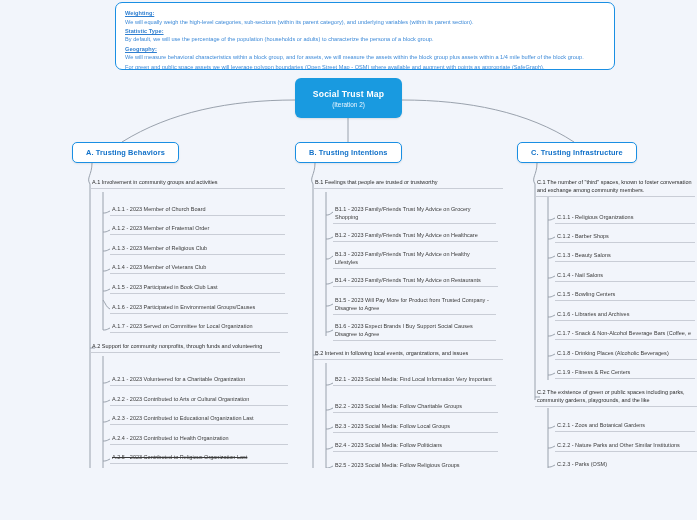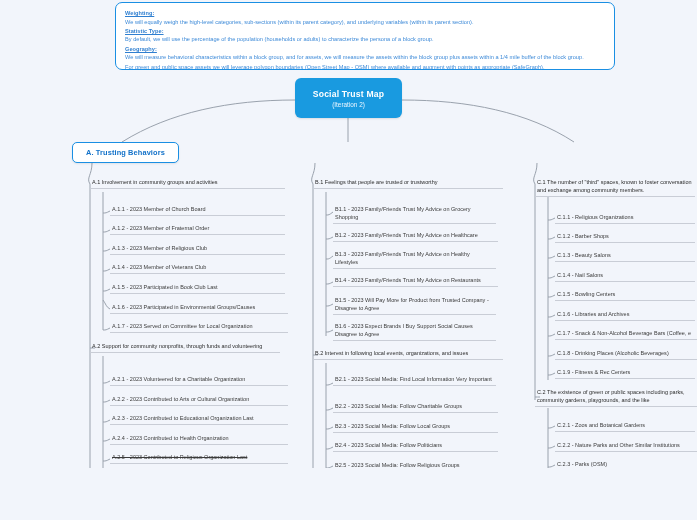--- a/index.html
+++ b/index.html
@@ -230,20 +230,26 @@
   </div>
 
   <div class="root-node">
     <div class="root-title">Social Trust Map</div>
     <div class="root-sub">(Iteration 2)</div>
   </div>
 
   <div class="cat-node" id="cat-a">
     <span>A. Trusting Behaviors</span>
   </div>
+  <div class="cat-node" id="cat-b">
+    <span>B. Trusting Intentions</span>
+  </div>
+  <div class="cat-node" id="cat-c">
+    <span>C. Trusting Infrastructure</span>
+  </div>
 
   <div class="sub-sec" style="left:90px; top:178px; width:195px;">
     <span class="txt">A.1 Involvement in community groups and activities</span>
   </div>
   <div class="leaf" style="left:110px; top:205px; width:175px;">
     <span class="txt">A.1.1 - 2023 Member of Church Board</span>
   </div>
   <div class="leaf" style="left:110px; top:224px; width:175px;">
     <span class="txt">A.1.2 - 2023 Member of Fraternal Order</span>
   </div>

